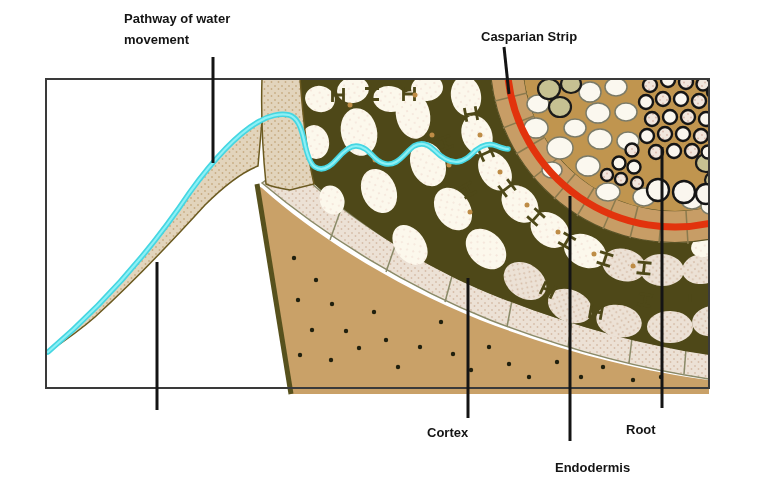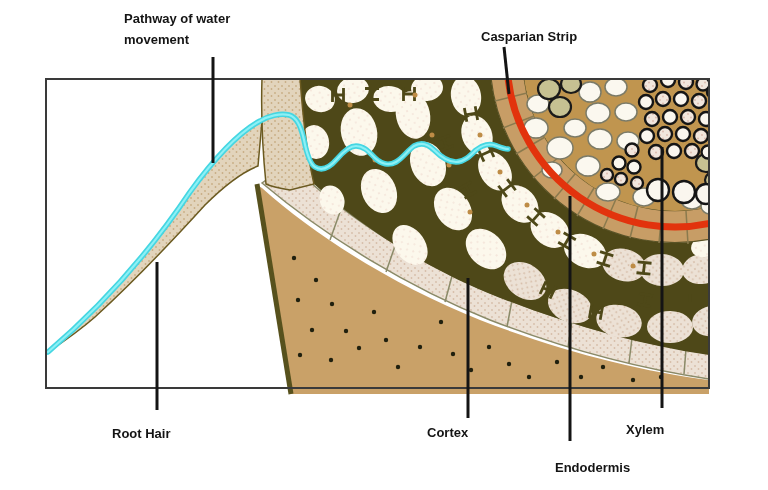--- a/index.html
+++ b/index.html
@@ -316,18 +316,17 @@
     <path class="ptr" d="M570,196 V441"></path>
     <path class="ptr" d="M662,147 V408"></path>
   </g>
 </svg>
 
 <div class="lbl" style="left:124px;top:8px;">
   <span style="display:block;">Pathway of water</span>
   <span style="display:block;">movement</span>
 </div>
 <div class="lbl" style="left:434px;top:26px;margin-left:47px;">Casparian Strip</div>
-<div class="lbl" style="left:112px;top:423px;">Root Hair</div>
 <div class="lbl" style="left:427px;top:422px;">Cortex</div>
 <div class="lbl" style="left:511px;top:457px;margin-left:44px;">Endodermis</div>
-<div class="lbl" style="left:626px;top:419px;">Xylem</div>
+<div class="lbl" style="left:626px;top:419px;">Root</div>
 
 </div>
 
 </body></html>

